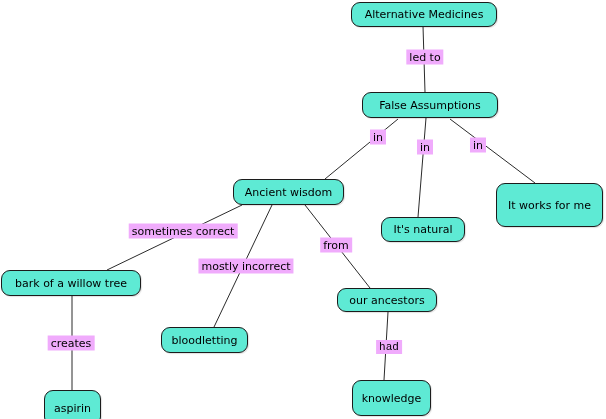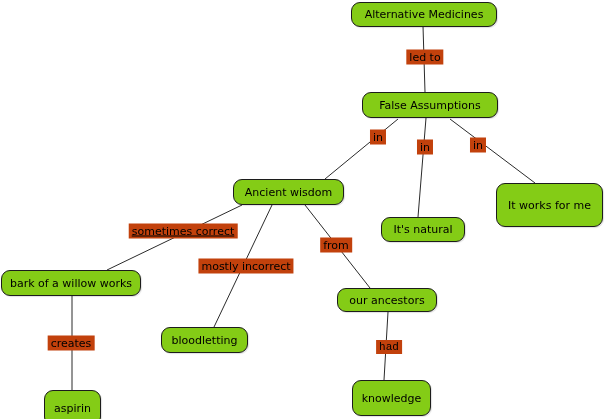--- a/index.html
+++ b/index.html
@@ -18,33 +18,33 @@
   }
   .edges-svg line {
     stroke: #2b2b2b;
     stroke-width: 1;
   }
   .node {
     position: absolute;
     display: flex;
     align-items: center;
     justify-content: center;
-    background: #84cc16;
+    background: #5eead4;
     border: 1px solid #1c1c1c;
     border-radius: 9px;
     font-size: 11px;
     color: #000000;
     white-space: nowrap;
     box-sizing: border-box;
     box-shadow: 1px 1px 1px rgba(0,0,0,0.12);
   }
   .edge-label {
     position: absolute;
     transform: translate(-50%, -50%);
-    background: #c2410c;
+    background: #f0abfc;
     padding: 1px 3px;
     font-size: 11px;
     color: #000000;
     white-space: nowrap;
   }
 </style>
 </head>
 <body>
 
 <div class="canvas">
@@ -58,30 +58,30 @@
     <line x1="272" y1="205" x2="214" y2="327"></line>
     <line x1="305" y1="205" x2="370" y2="288"></line>
     <line x1="72" y1="296" x2="72" y2="390"></line>
     <line x1="388" y1="312" x2="384" y2="380"></line>
   </svg>
 
   <span class="edge-label" style="left:425px; top:57px;">led to</span>
   <span class="edge-label" style="left:378px; top:137px;">in</span>
   <span class="edge-label" style="left:425px; top:147px;">in</span>
   <span class="edge-label" style="left:478px; top:145px;">in</span>
-  <span class="edge-label" style="left:183px; top:231px;text-decoration:underline;">sometimes correct</span>
+  <span class="edge-label" style="left:183px; top:231px;">sometimes correct</span>
   <span class="edge-label" style="left:246px; top:266px;">mostly incorrect</span>
   <span class="edge-label" style="left:336px; top:245px;text-align:center;">from</span>
   <span class="edge-label" style="left:71px; top:343px;">creates</span>
   <span class="edge-label" style="left:389px; top:347px;font-family:Liberation Mono, monospace;">had</span>
 
   <div class="node" style="left:351px; top:2px;   width:146px; height:25px;">Alternative Medicines</div>
   <div class="node" style="left:362px; top:92px;  width:136px; height:26px;">False Assumptions</div>
   <div class="node" style="left:381px; top:217px; width:84px;  height:25px;">It's natural</div>
   <div class="node" style="left:233px; top:179px; width:111px; height:26px;">Ancient wisdom</div>
   <div class="node" style="left:496px; top:183px; width:107px; height:44px;">It works for me</div>
-  <div class="node" style="left:1px;   top:270px; width:140px; height:26px;">bark of a willow works</div>
+  <div class="node" style="left:1px;   top:270px; width:140px; height:26px;">bark of a willow tree</div>
   <div class="node" style="left:161px; top:327px; width:87px;  height:26px;">bloodletting</div>
   <div class="node" style="left:337px; top:288px; width:100px; height:24px;">our ancestors</div>
   <div class="node" style="left:44px;  top:390px; width:57px;  height:36px;">aspirin</div>
   <div class="node" style="left:352px; top:380px; width:79px;  height:36px;">knowledge</div>
 
 </div>
 
 </body></html>

